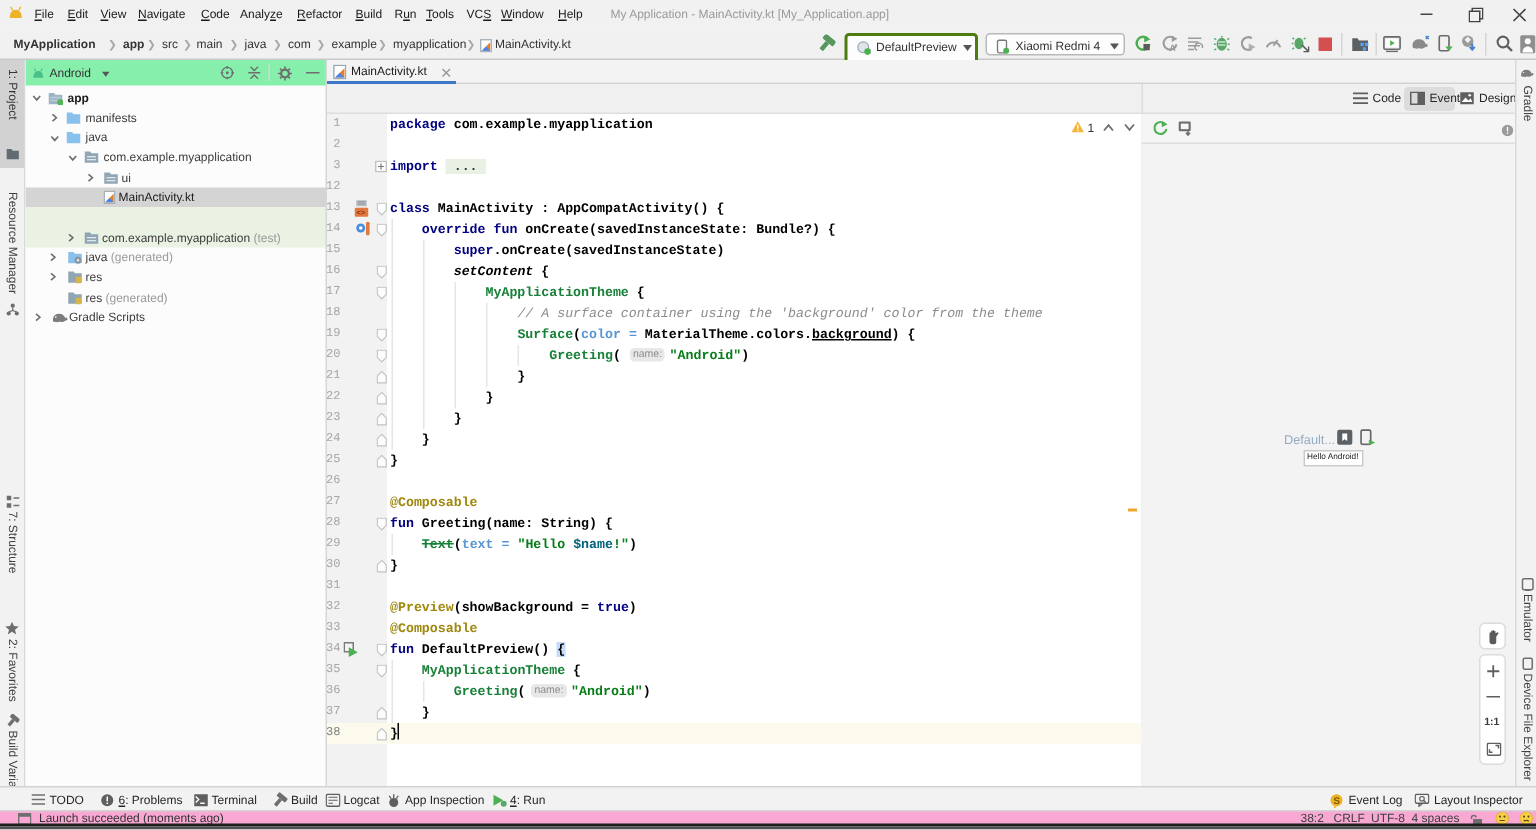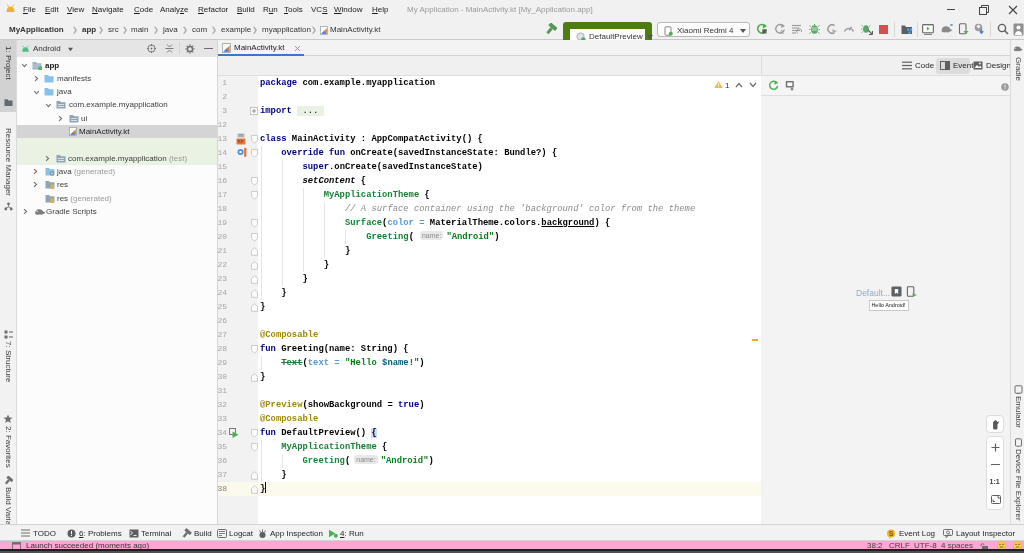--- a/index.html
+++ b/index.html
@@ -12,21 +12,21 @@
 .menuitem { position:absolute; top:5px; font-size:8px; color:#1a1a1a; white-space:nowrap; }
 .menuitem u { text-decoration:underline; text-underline-offset:1px; }
 #wintitle { position:absolute; top:5px; left:407px; font-size:8px; color:#9a9a9a; }
 .crumb { position:absolute; top:6px; font-size:8px; color:#333; white-space:nowrap; }
 .crumbsep { position:absolute; top:6.5px; font-size:7px; color:#a8a8a8; }
 
 #leftstripe { position:absolute; left:0; top:40px; width:17px; height:500px; background:#f2f2f2; border-right:1px solid #d9d9d9; }
 .vtext { position:absolute; writing-mode:vertical-rl; text-orientation:sideways; font-size:8px; color:#404040; white-space:nowrap; }
 
 #project { position:absolute; left:17px; top:40px; width:201px; height:484px; background:#fcfcfc; overflow:hidden; }
-#projhead { position:absolute; left:0; top:0; width:226px; height:17px; background:#e5e5e5; }
+#projhead { position:absolute; left:0; top:0; width:226px; height:17px; background:#86efac; }
 .trow { position:absolute; left:0; width:201px; height:13px; font-size:8px; color:#3c3c3c; white-space:nowrap; }
 .trow .lbl { position:absolute; top:2px; }
 .trow .gray { color:#999; }
 
 #editorzone { position:absolute; left:218px; top:76px; width:543px; height:448px; background:#fff; }
 #tabbar { position:absolute; left:218px; top:40px; width:792px; height:16px; background:#f3f3f3; border-bottom:1px solid #d4d4d4; }
 #splitheader { position:absolute; left:218px; top:56px; width:792px; height:20px; background:#f0f0f0; border-bottom:1px solid #dedede; }
 #gutter { position:absolute; left:218px; top:76px; width:40px; height:448px; background:#f2f2f2; }
 .lnum { position:absolute; left:203px; width:24px; text-align:right; font-size:8px; line-height:14px; color:#a6a6a6; font-family:"Liberation Mono",monospace; }
 .cl { position:absolute; left:260px; font:bold 8.85px/14px "Liberation Mono",monospace; white-space:pre; color:#000; }
@@ -105,21 +105,21 @@
       <path d="M1.2 7.8 L4 5 L6.8 7.8 Z" fill="#4285f4"></path>
     </svg>
   <span class="crumb" style="left:330px">MainActivity.kt</span>
 
   <svg class="abs" style="left:545px;top:4px" width="12" height="12" viewBox="0 0 12 12">
       <g transform="rotate(40 6 6)">
         <rect x="4.5" y="5" width="3" height="6.5" fill="#57965c"></rect>
         <rect x="1.5" y="1" width="9" height="4" rx="0.8" fill="#57965c"></rect>
       </g>
     </svg>
-  <div class="abs" style="left:563px;top:3px;width:89px;height:27px;background:#fdfdfd;border:7px solid #4d7c0f;border-radius:3px">
+  <div class="abs" style="left:563px;top:3px;width:89px;height:27px;background:#fdfdfd;border:2px solid #4d7c0f;border-radius:3px">
     <svg class="abs" style="left:6px;top:2.5px" width="10" height="10" viewBox="0 0 10 10">
         <circle cx="4.5" cy="4.5" r="3.6" fill="#dfe4ea" stroke="#9aa7b4" stroke-width="0.8"></circle>
         <circle cx="7.4" cy="7.4" r="2.2" fill="#4caf50"></circle>
       </svg>
     <span class="abs" style="left:19px;top:3px;font-size:8px;color:#333">DefaultPreview</span>
     <svg class="abs" style="left:76px;top:5px" width="8" height="6" viewBox="0 0 8 6">
         <path d="M1 1 L7 1 L4 5 Z" fill="#555"></path>
       </svg>
   </div>
   <div class="abs" style="left:657px;top:3px;width:93px;height:15px;background:#fdfdfd;border:1px solid #b9b9b9;border-radius:3px">

